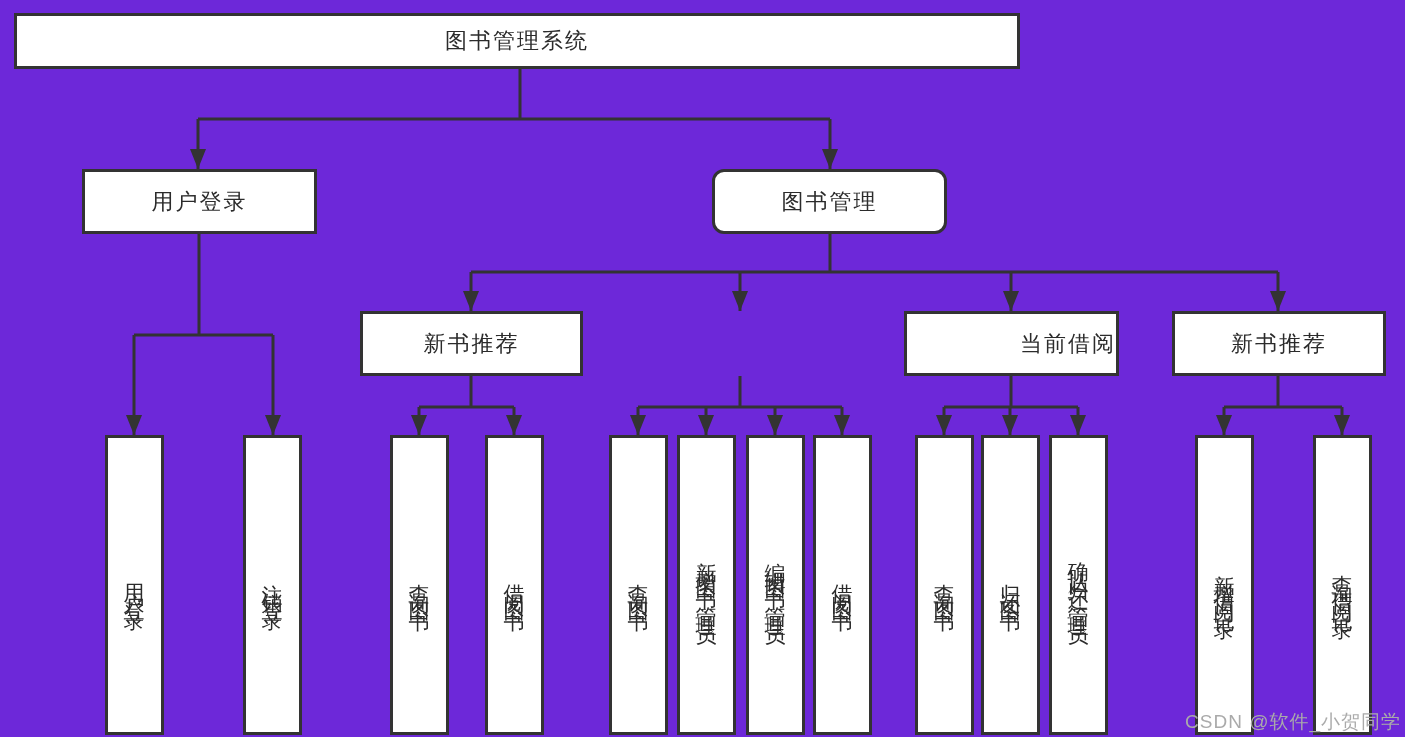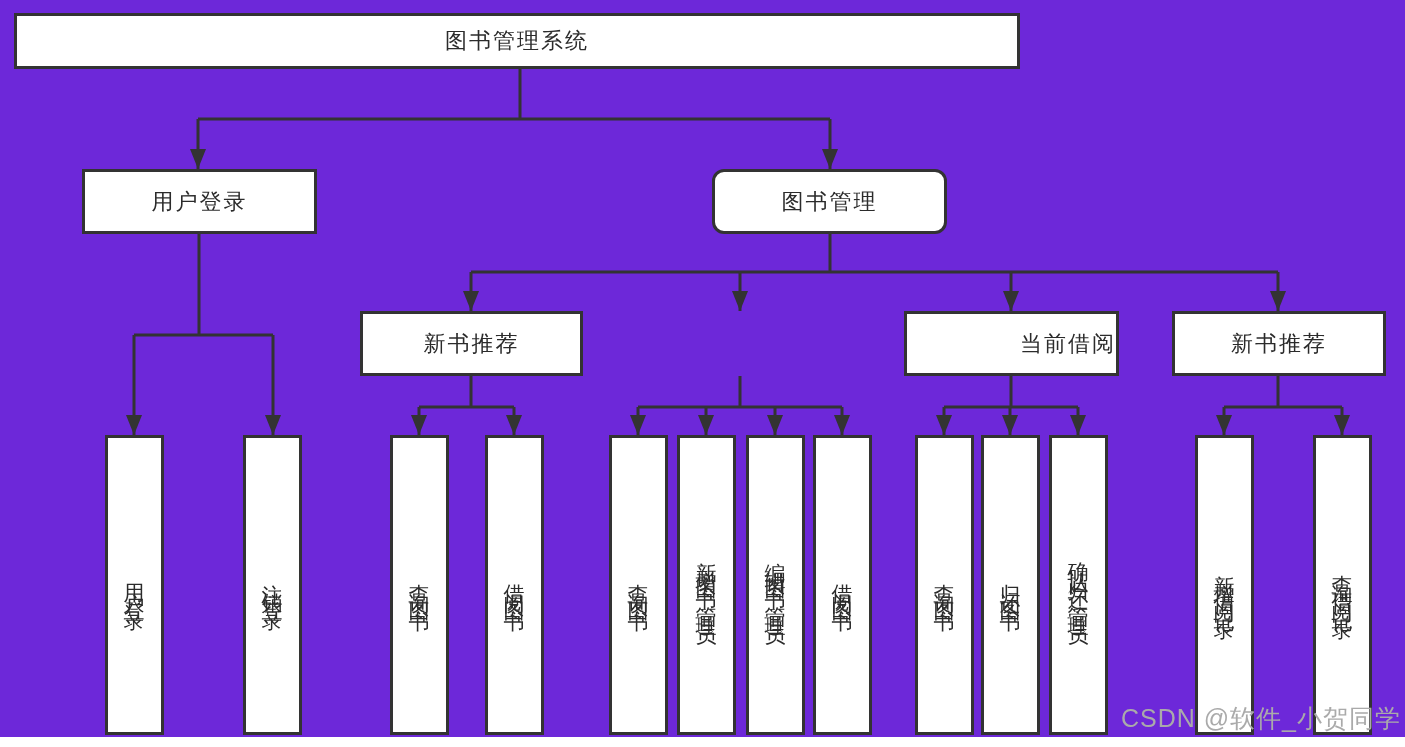--- a/index.html
+++ b/index.html
@@ -22,21 +22,21 @@
   .lvl1{top:169px;height:65px;width:235px;}
   .lvl2{top:311px;height:65px;}
   .leaf{
     top:435px;height:300px;width:59px;
     writing-mode:vertical-rl;text-orientation:mixed;
     font-size:21px;letter-spacing:9px;line-height:1;
   }
   .leaf span{display:block;}
   #watermark{
     position:absolute;right:4px;bottom:2px;z-index:3;
-    font-size:25px;letter-spacing:1px;
+    font-size:19px;letter-spacing:1px;
     color:var(--watermark,#aaaaaa);
     white-space:nowrap;
   }
 </style>
 </head>
 <body>
 
 <div id="stage">
 
   <svg id="wires" xmlns="http://www.w3.org/2000/svg">

